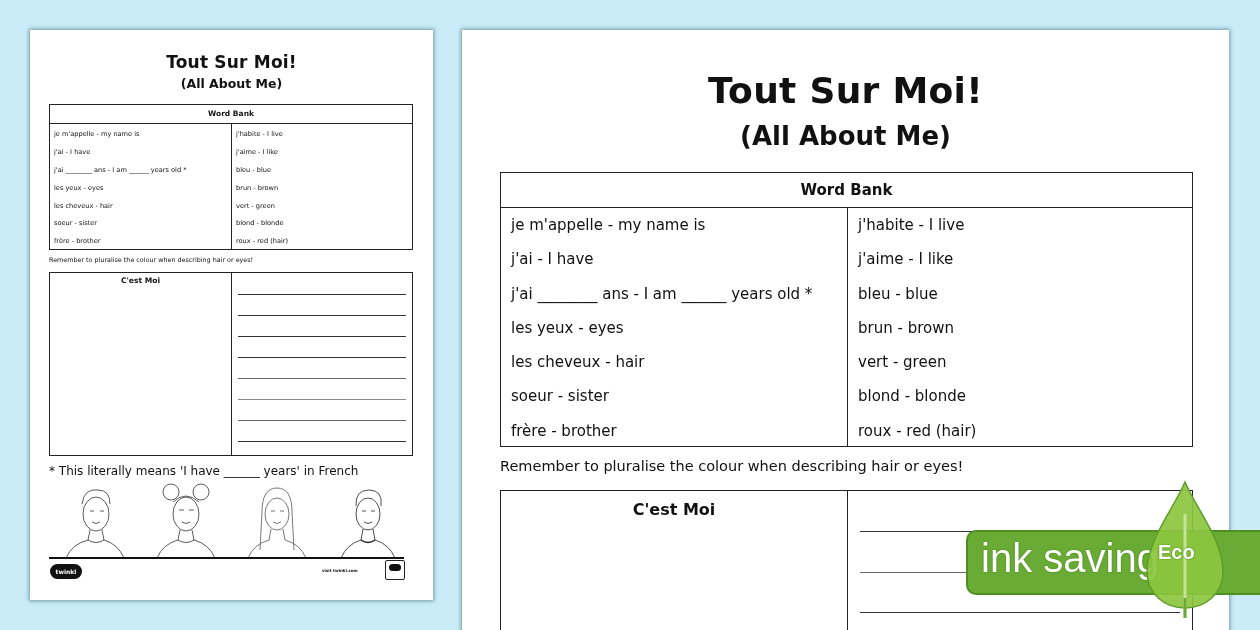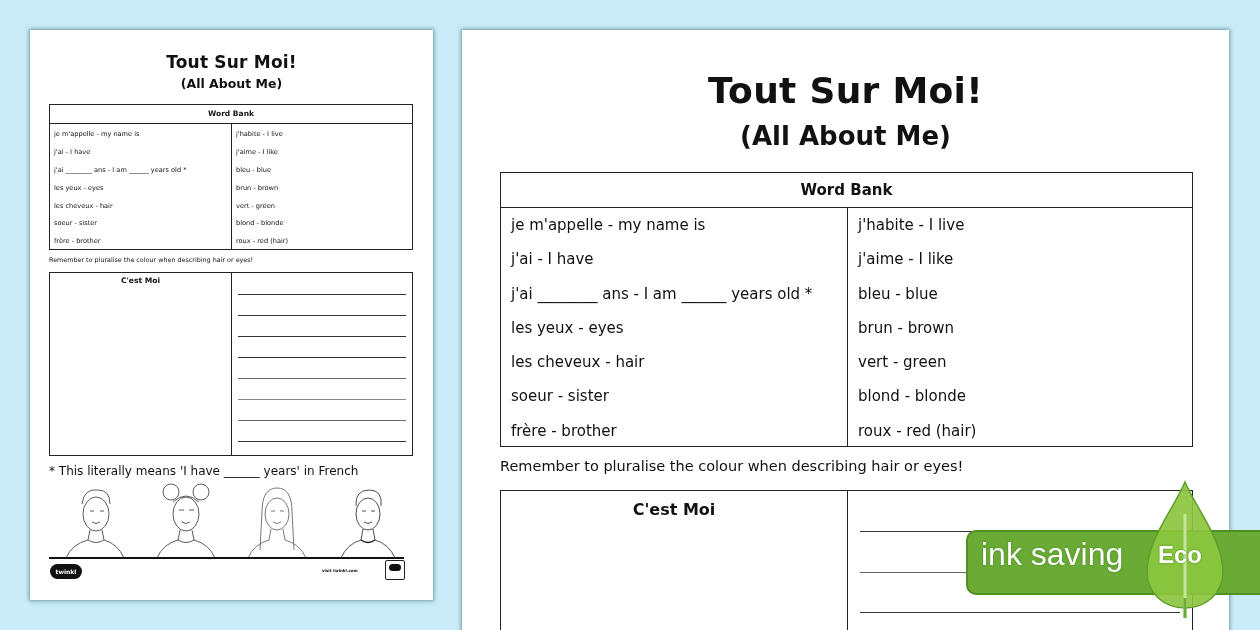--- a/index.html
+++ b/index.html
@@ -113,27 +113,27 @@
     .pl-moi-right { flex: 1; position: relative; }
     .pl-line { position: absolute; left: 12px; right: 12px; height: 1.3px; background: #333; }
 
     
     .eco {
       position: absolute; left: 966px; top: 530px; width: 294px; height: 65px;
       background: #6aab36; border: 2px solid #4e8f22;
       border-radius: 10px 0 0 10px; border-right: none;
     }
     .eco-text {
-      position: absolute; left: 13px; top: 4px; font-size: 32px;
+      position: absolute; left: 13px; top: 4px; font-size: 40px;
       color: #fff; font-family: "Liberation Sans", sans-serif;
       text-shadow: 0 0 2px #3f7d18;
     }
     .eco-leaf { position: absolute; left: 1145px; top: 480px; width: 80px; height: 140px; }
     .eco-word {
-      position: absolute; left: 1158px; top: 541px; font-size: 24px; font-weight: bold;
+      position: absolute; left: 1158px; top: 541px; font-size: 20px; font-weight: bold;
       color: #fff; font-family: "Liberation Sans", sans-serif;
       text-shadow: 0 0 2px #3f7d18;
     }
   </style>
 </head>
 <body>
 
 <div class="page-small">
   <div class="ps-title">Tout Sur Moi!</div>
   <div class="ps-subtitle">(All About Me)</div>

